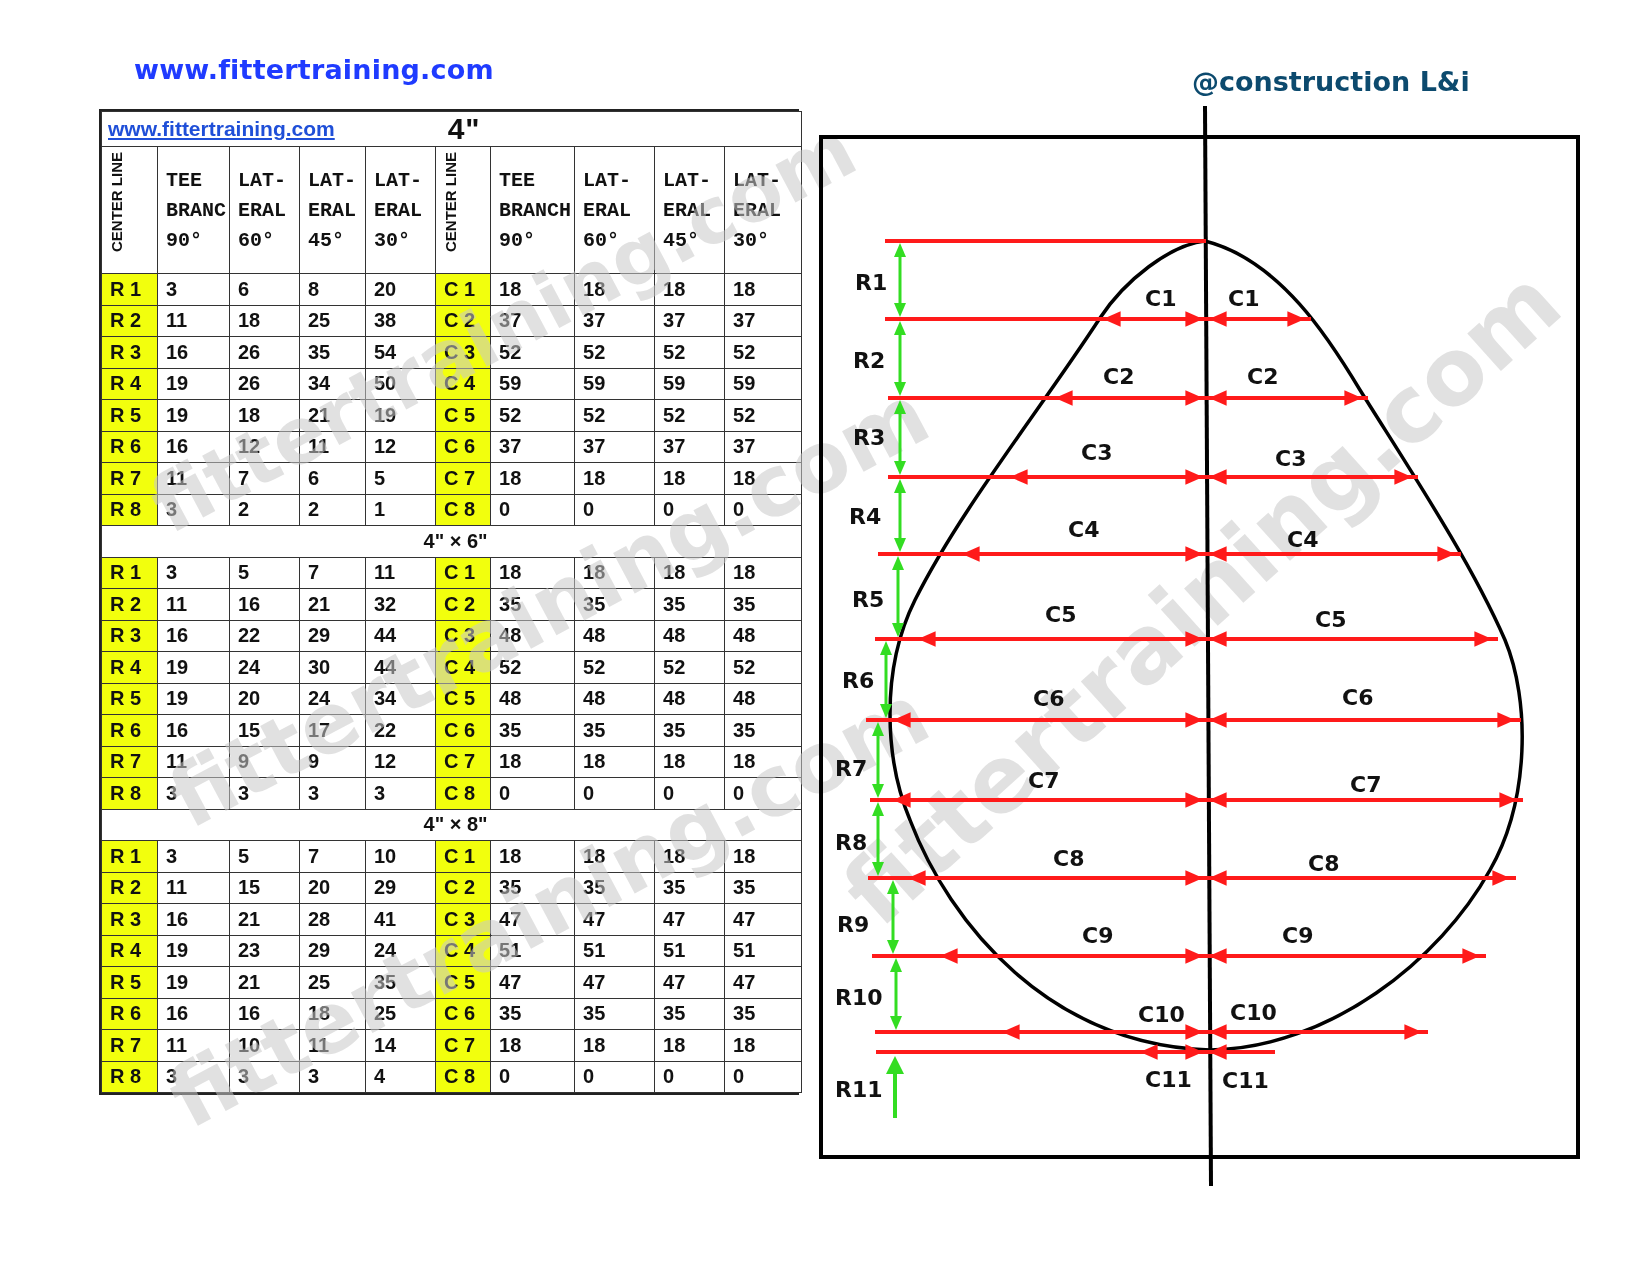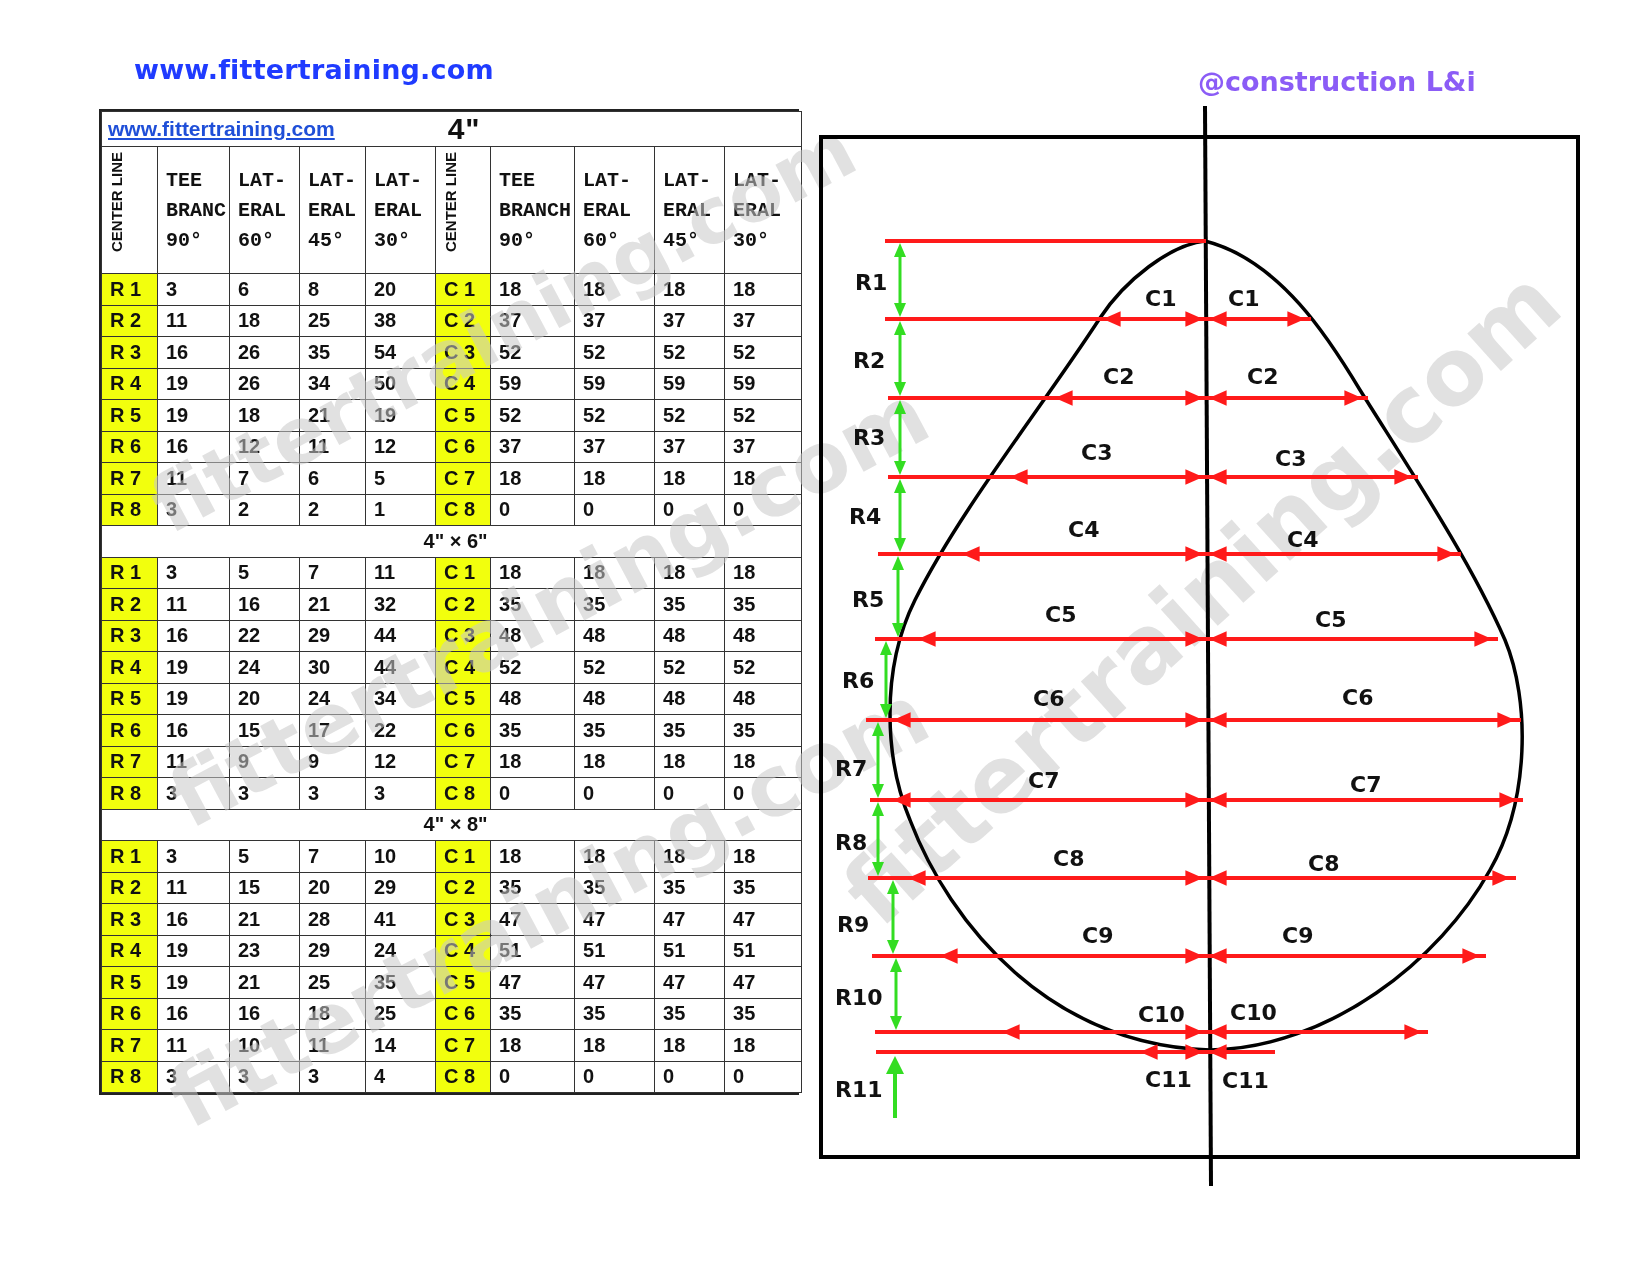--- a/index.html
+++ b/index.html
@@ -1,18 +1,18 @@
 <!DOCTYPE html>
 <html><head>
 <meta charset="utf-8">
 <style>
   html, body { margin:0; padding:0; background:#ffffff; }
   body { width:1650px; height:1275px; position:relative; overflow:hidden; font-family:"Liberation Sans", sans-serif; }
   .site-top { position:absolute; left:134px; top:54px; font-family:"DejaVu Sans", sans-serif; font-weight:bold; font-size:27px; color:#1f3bff; letter-spacing:0.2px; }
-  .credit { position:absolute; left:1192px; top:66px; font-family:"DejaVu Sans", sans-serif; font-weight:bold; font-size:27px; color:#8b5cf6;margin-left:6px; }
+  .credit { position:absolute; left:1192px; top:66px; font-family:"DejaVu Sans", sans-serif; font-weight:bold; font-size:27px; color:#0c4a6e; }
 
   
   .chart { position:absolute; left:99px; top:109px; width:700px; border:2px solid #222; box-sizing:border-box; font-family:"Liberation Sans Narrow","Liberation Sans", sans-serif; }
   table.grid { border-collapse:collapse; width:100%; table-layout:fixed; }
   table.grid td { border:1.5px solid #333; padding:0 0 0 8px; font-weight:bold; font-size:20px; color:#111; height:30.5px; vertical-align:middle; background:#fff; white-space:nowrap; overflow:hidden; }
   table.grid td.y { background:#f2ff0d; }
   .title-row td { height:40px; background:#f2ff0d; }
   .site-link { color:#1f4fd8; text-decoration:underline; font-weight:bold; font-size:21px; font-family:"Liberation Sans", sans-serif; }
   .dims { font-size:30px; font-weight:bold; letter-spacing:1px; }
   .hdr td { background:#f2ff0d; font-size:19px; line-height:28px; vertical-align:bottom; padding-bottom:6px; white-space:normal; }

